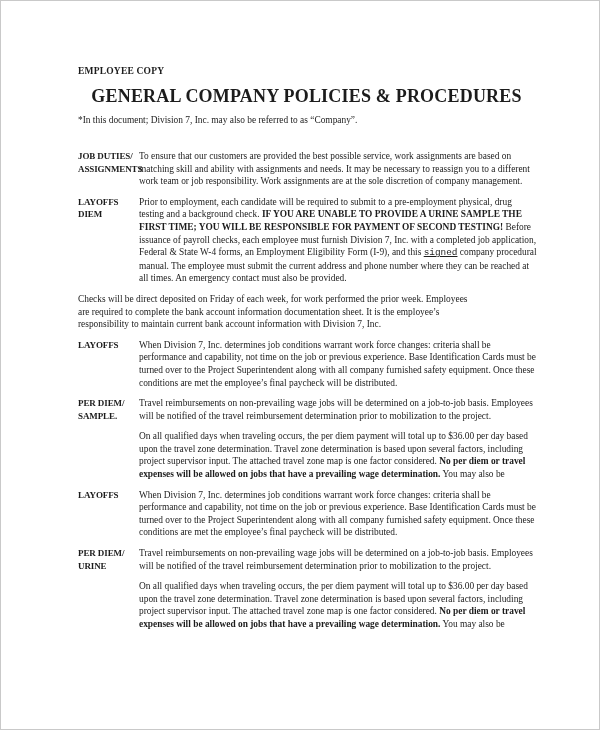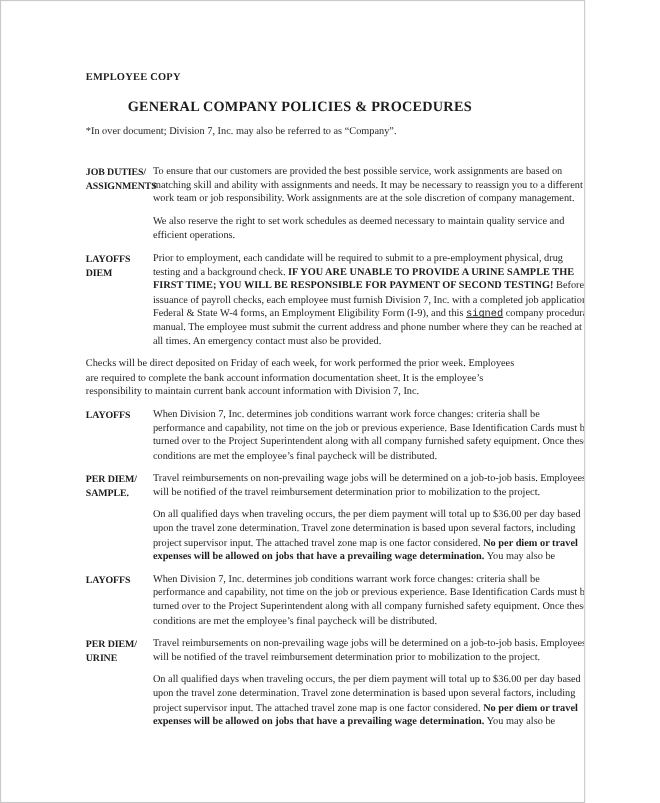--- a/index.html
+++ b/index.html
@@ -1,35 +1,35 @@
 <!DOCTYPE html>
 <html><head>
 <meta charset="utf-8">
 <style>
   html, body { margin: 0; padding: 0; background: #ffffff; }
   .page {
     position: relative;
-    width: 532px;
+    width: 600px;
     height: 730px;
     box-sizing: border-box;
     background: #ffffff;
     border: 1px solid #c9c9c9;
     overflow: hidden;
     font-family: "Liberation Serif", serif;
     color: #1c1c1c;
     padding: 64px 64px 0 77px;
   }
   .header-label {
     font-weight: bold;
     font-size: 9.5px;
     line-height: 12.5px;
     letter-spacing: 0.2px;
   }
   .title {
-    font-size: 13px;
+    font-size: 18px;
     font-weight: bold;
     text-align: center;
     margin: 10px 0 0 0;
     line-height: 17px;
     letter-spacing: 0.2px;
   }
   .footnote {
     font-size: 9.4px;
     line-height: 12.5px;
     margin-top: 9px;
@@ -56,31 +56,30 @@
   .u { text-decoration: underline; font-family: Liberation Mono, monospace; }
 </style>
 </head>
 <body>
 
 <div class="page">
   <div class="header-label">EMPLOYEE COPY</div>
 
   <div class="title">GENERAL COMPANY POLICIES &amp; PROCEDURES</div>
 
-  <div class="footnote">*In over document; Division 7, Inc. may also be referred to as “Company”.</div>
+  <div class="footnote">*In this document; Division 7, Inc. may also be referred to as “Company”.</div>
 
   <div class="sections">
       <div class="section-row">
         <div class="label-col">
           <div>JOB DUTIES/</div>
           <div>ASSIGNMENTS</div>
         </div>
         <div class="body-col">
           <p><span>To ensure that our customers are provided the best possible service, work assignments are based on matching skill and ability with assignments and needs.  It may be necessary to reassign you to a different work team or job responsibility.  Work assignments are at the sole discretion of company management.</span></p>
-          <p><span>We also reserve the right to set work schedules as deemed necessary to maintain quality service and efficient operations.</span></p>
         </div>
       </div>
       <div class="section-row">
         <div class="label-col">
           <div>LAYOFFS</div>
           <div>DIEM</div>
         </div>
         <div class="body-col">
           <p><span>Prior to employment, each candidate will be required to submit to a pre-employment physical, drug testing and a background check.  </span><span class="b">IF YOU ARE UNABLE TO PROVIDE A URINE SAMPLE THE FIRST TIME; YOU WILL BE RESPONSIBLE FOR PAYMENT OF SECOND TESTING!</span><span>  Before issuance of payroll checks, each employee must furnish Division 7, Inc. with a completed job application, Federal &amp; State W-4 forms, an Employment Eligibility Form (I-9), and this </span><span class="u">signed</span><span> company procedural manual.  The employee must submit the current address and phone number where they can be reached at all times.  An emergency contact must also be provided.</span></p>
         </div>

